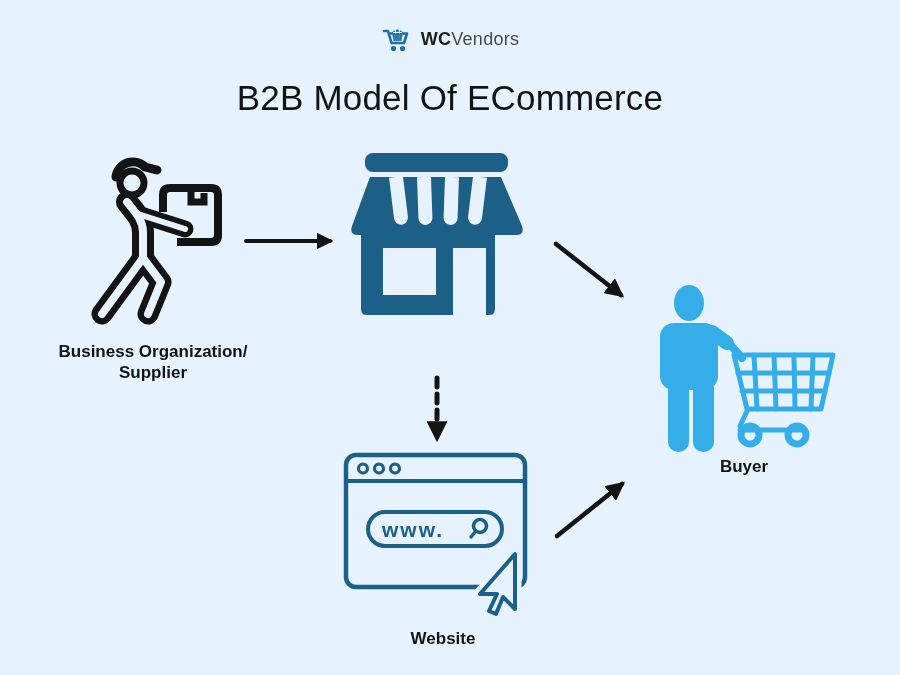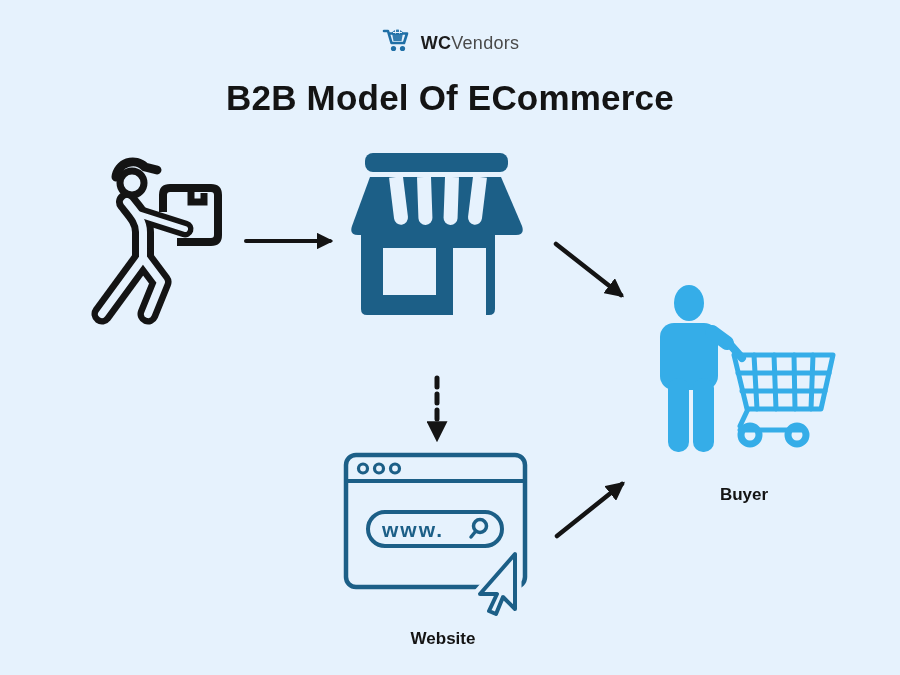--- a/index.html
+++ b/index.html
@@ -1,23 +1,23 @@
 <!DOCTYPE html>
 <html style="--bg: #e6f2fd; --teal: #1c5f87; --lb: #35ade8; --ink: #141414; --logo-blue: #1f6fa6; --logo-bold: #1c1c1c; --logo-light: #4a4a4a;"><head>
 <meta charset="utf-8">
 <style>
   html,body{margin:0;padding:0;}
   .canvas{position:relative;width:900px;height:675px;background:var(--bg);overflow:hidden;
           font-family:"Liberation Sans",sans-serif;color:var(--ink);}
-  .logo{position:absolute;top:24px;left:0;width:100%;display:flex;align-items:flex-end;justify-content:center;gap:10px;}
+  .logo{position:absolute;top:24px;left:0;width:100%;display:flex;align-items:center;justify-content:center;gap:10px;}
   .logo-text{font-size:18px;letter-spacing:.3px;}
   .logo-text .b{font-weight:800;color:var(--logo-bold);}
   .logo-text .l{font-weight:400;color:var(--logo-light);}
   .title{position:absolute;top:78px;left:0;width:100%;text-align:center;
-         font-size:35px;font-weight:700;letter-spacing:.2px;color:var(--ink);}
+         font-size:35px;font-weight:400;letter-spacing:.2px;color:var(--ink);}
   .node-label{position:absolute;transform:translateX(-50%);text-align:center;
               font-size:17px;font-weight:700;line-height:21px;color:var(--ink);white-space:nowrap;}
   svg{position:absolute;display:block;}
   .overlay{left:0;top:0;}
   text{font-family:"Liberation Sans",sans-serif;}
 </style>
 </head>
 <body>
 
 <div class="canvas">
@@ -130,16 +130,20 @@
       </marker>
     </defs>
     <g stroke="var(--ink)" fill="none" stroke-linecap="round">
       <path d="M246,241 H330" stroke-width="4" marker-end="url(#ah)"></path>
       <path d="M556,244 L621,295" stroke-width="4.5" marker-end="url(#ah)"></path>
       <path d="M437,378 V438" stroke-width="5" stroke-dasharray="9 7" marker-end="url(#ah)"></path>
       <path d="M557,536 L622,484" stroke-width="4.5" marker-end="url(#ah)"></path>
     </g>
   </svg>
 
-  <div class="node-label" style="left:744px;top:484px">Buyer</div>
+  <div class="node-label" style="left:153px;top:341px">
+    <div>Business Organization/</div>
+    <div>Supplier</div>
+  </div>
+  <div class="node-label" style="left:744px;top:456px">Buyer</div>
   <div class="node-label" style="left:443px;top:628px">Website</div>
 
 </div>
 
 </body></html>

